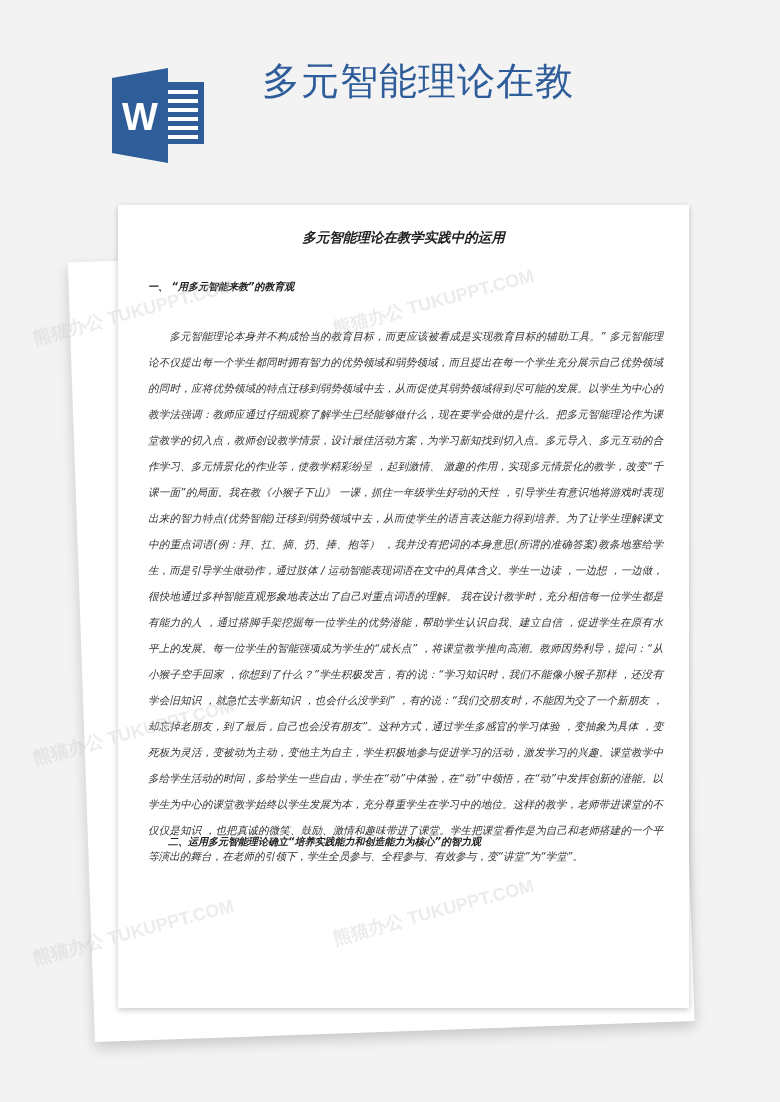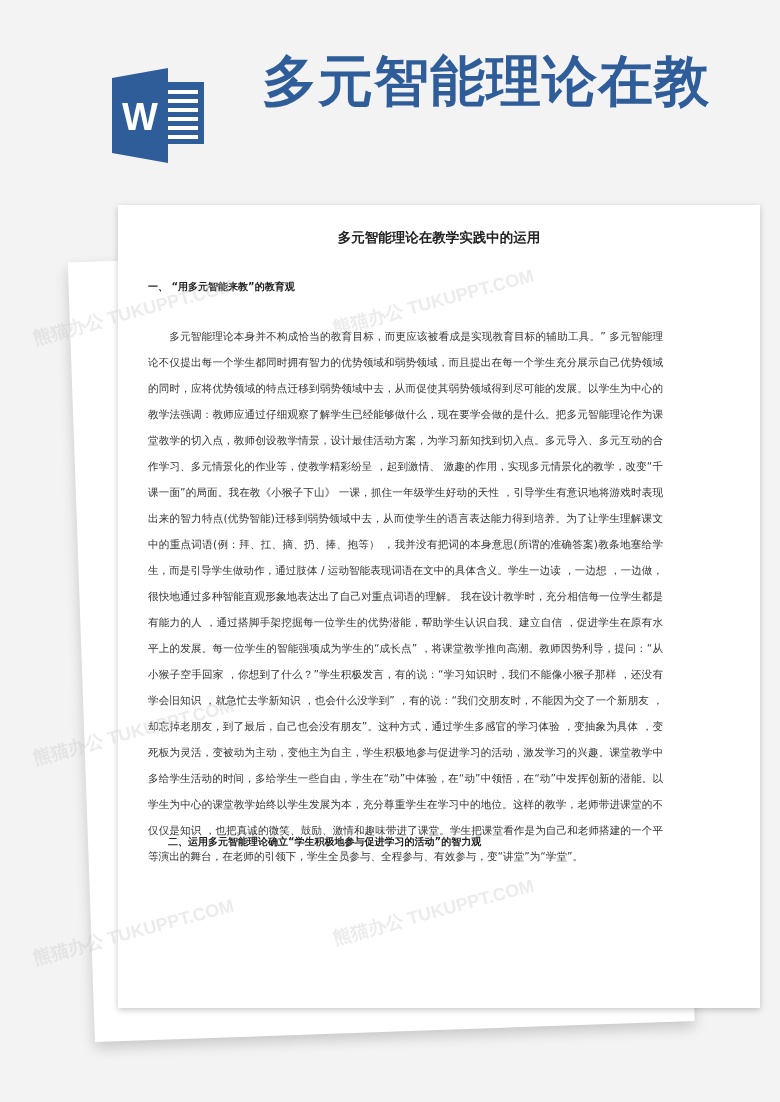--- a/index.html
+++ b/index.html
@@ -6,34 +6,35 @@
     body {
       width: 780px; height: 1102px; overflow: hidden; position: relative;
       background: #f3f3f3;
       font-family: "DejaVu Sans", "Liberation Sans", sans-serif;
     }
     .banner { position: absolute; left: 0; top: 0; width: 780px; height: 200px; }
     .word-icon { position: absolute; left: 108px; top: 68px; width: 100px; height: 95px; }
     .banner-title {
       position: absolute; left: 262px; top: 52px; width: 500px;
       font-family: "DejaVu Serif", "Liberation Serif", serif;
-      font-weight: bold; font-size: 55px; line-height: 58px; letter-spacing: 1px;
+      font-weight: normal; font-size: 38px; line-height: 58px; letter-spacing: 1px;
       color: #2f5d9a;
     }
     .back-page {
       position: absolute; left: 95px; top: 262px; width: 600px; height: 780px;
       background: #fff;
       transform: rotate(-2deg);
       transform-origin: left bottom;
       box-shadow: 0 6px 14px rgba(0,0,0,0.18);
     }
     .page {
-      position: absolute; left: 118px; top: 205px; width: 642px; height: 803px;
+      position: absolute; left: 118px; top: 205px; width: 571px; height: 803px;
       background: #fff;
       box-shadow: 0 2px 6px rgba(0,0,0,0.22);
+      font-style: italic;
     }
     .doc-title {
       position: absolute; left: 0; top: 24px; width: 100%; text-align: center;
       font-size: 13.5px; font-weight: bold; color: #222;
     }
     .section-heading {
       position: absolute; left: 30px; font-size: 10px; font-weight: bold; color: #222;
     }
     .h1 { top: 75px; }
     .h2 { top: 630px; left: 50px; }
@@ -69,20 +70,20 @@
     <div>多元智能理论在教</div>
   </div>
 </div>
 
 <div class="back-page"></div>
 
 <div class="page">
   <div class="doc-title">多元智能理论在教学实践中的运用</div>
   <div class="section-heading h1">一、 “用多元智能来教”的教育观</div>
   <div class="body-text">多元智能理论本身并不构成恰当的教育目标，而更应该被看成是实现教育目标的辅助工具。” 多元智能理论不仅提出每一个学生都同时拥有智力的优势领域和弱势领域，而且提出在每一个学生充分展示自己优势领域的同时，应将优势领域的特点迁移到弱势领域中去，从而促使其弱势领域得到尽可能的发展。以学生为中心的教学法强调：教师应通过仔细观察了解学生已经能够做什么，现在要学会做的是什么。把多元智能理论作为课堂教学的切入点，教师创设教学情景，设计最佳活动方案，为学习新知找到切入点。多元导入、多元互动的合作学习、多元情景化的作业等，使教学精彩纷呈 ，起到激情、 激趣的作用，实现多元情景化的教学，改变“千课一面”的局面。我在教《小猴子下山》 一课，抓住一年级学生好动的天性 ，引导学生有意识地将游戏时表现出来的智力特点(优势智能)迁移到弱势领域中去，从而使学生的语言表达能力得到培养。为了让学生理解课文中的重点词语(例：拜、扛、摘、扔、捧、抱等） ，我并没有把词的本身意思(所谓的准确答案)教条地塞给学生，而是引导学生做动作，通过肢体 / 运动智能表现词语在文中的具体含义。学生一边读 ，一边想 ，一边做，很快地通过多种智能直观形象地表达出了自己对重点词语的理解。 我在设计教学时，充分相信每一位学生都是有能力的人 ，通过搭脚手架挖掘每一位学生的优势潜能，帮助学生认识自我、建立自信 ，促进学生在原有水平上的发展。每一位学生的智能强项成为学生的“成长点” ，将课堂教学推向高潮。教师因势利导，提问：“从小猴子空手回家 ，你想到了什么？”学生积极发言，有的说：“学习知识时，我们不能像小猴子那样 ，还没有学会旧知识 ，就急忙去学新知识 ，也会什么没学到” ，有的说：“我们交朋友时，不能因为交了一个新朋友 ，却忘掉老朋友，到了最后，自己也会没有朋友”。这种方式，通过学生多感官的学习体验 ，变抽象为具体 ，变死板为灵活，变被动为主动，变他主为自主，学生积极地参与促进学习的活动，激发学习的兴趣。课堂教学中多给学生活动的时间，多给学生一些自由，学生在“动”中体验，在“动”中领悟，在“动”中发挥创新的潜能。以学生为中心的课堂教学始终以学生发展为本，充分尊重学生在学习中的地位。这样的教学，老师带进课堂的不仅仅是知识 ，也把真诚的微笑、鼓励、激情和趣味带进了课堂。学生把课堂看作是为自己和老师搭建的一个平等演出的舞台，在老师的引领下，学生全员参与、全程参与、有效参与，变“讲堂”为“学堂”。</div>
-  <div class="section-heading h2">二、运用多元智能理论确立“学生积极地参与促进学习的活动”的智力观</div>
+  <div class="section-heading h2">二、运用多元智能理论确立“培养实践能力和创造能力为核心”的智力观</div>
 </div>
 
 <div class="watermark" style="left:30px;top:300px;">熊猫办公 TUKUPPT.COM</div>
 <div class="watermark" style="left:330px;top:290px;">熊猫办公 TUKUPPT.COM</div>
 <div class="watermark" style="left:30px;top:720px;">熊猫办公 TUKUPPT.COM</div>
 <div class="watermark" style="left:330px;top:900px;">熊猫办公 TUKUPPT.COM</div>
 <div class="watermark" style="left:30px;top:920px;">熊猫办公 TUKUPPT.COM</div>
 
 </body></html>

